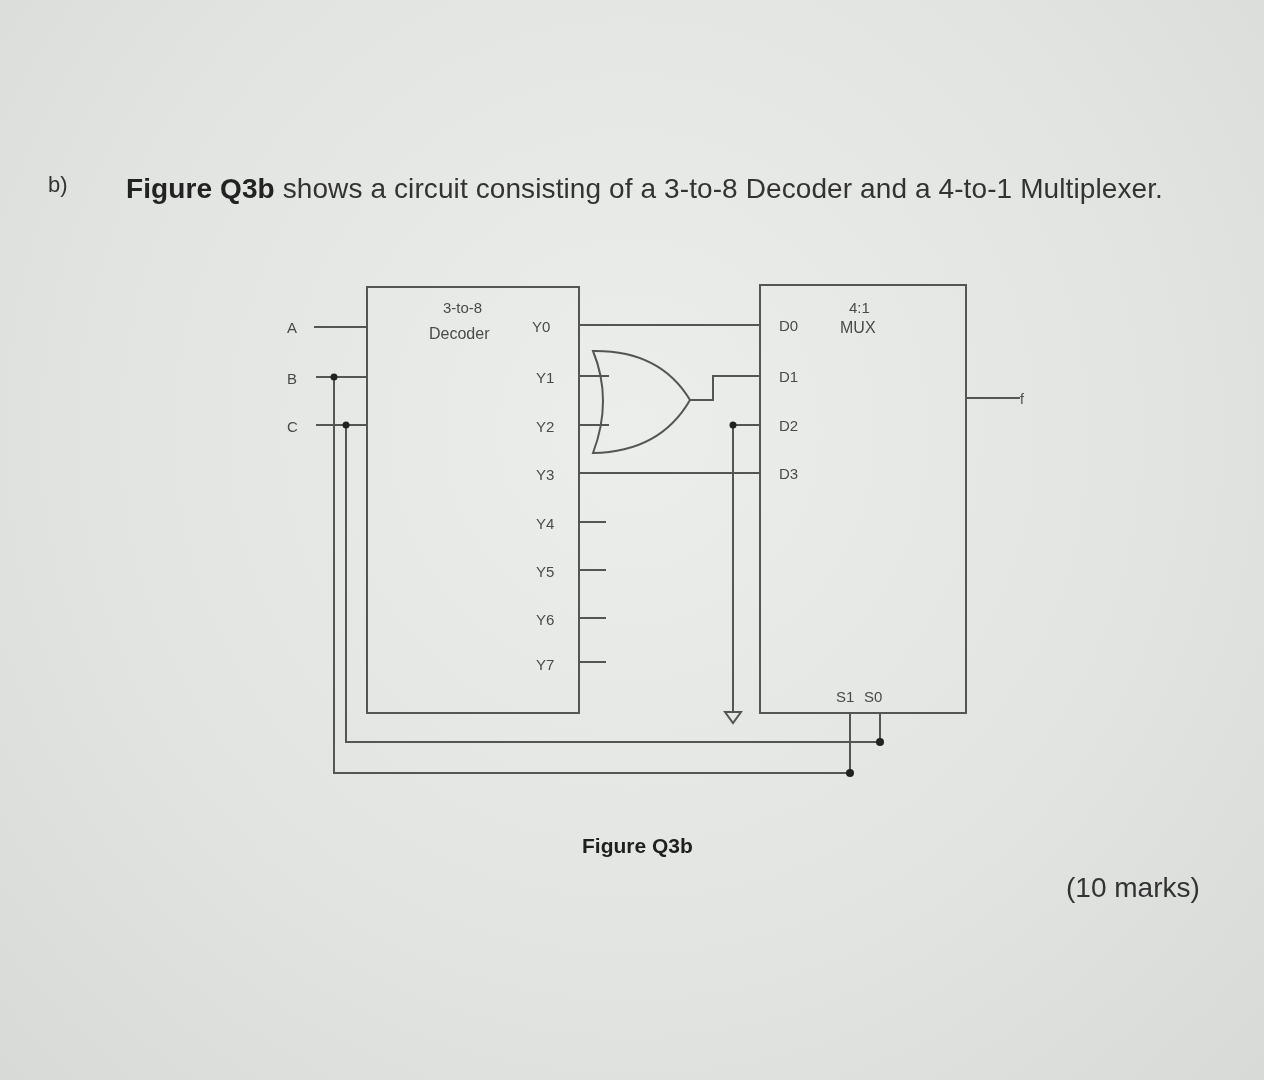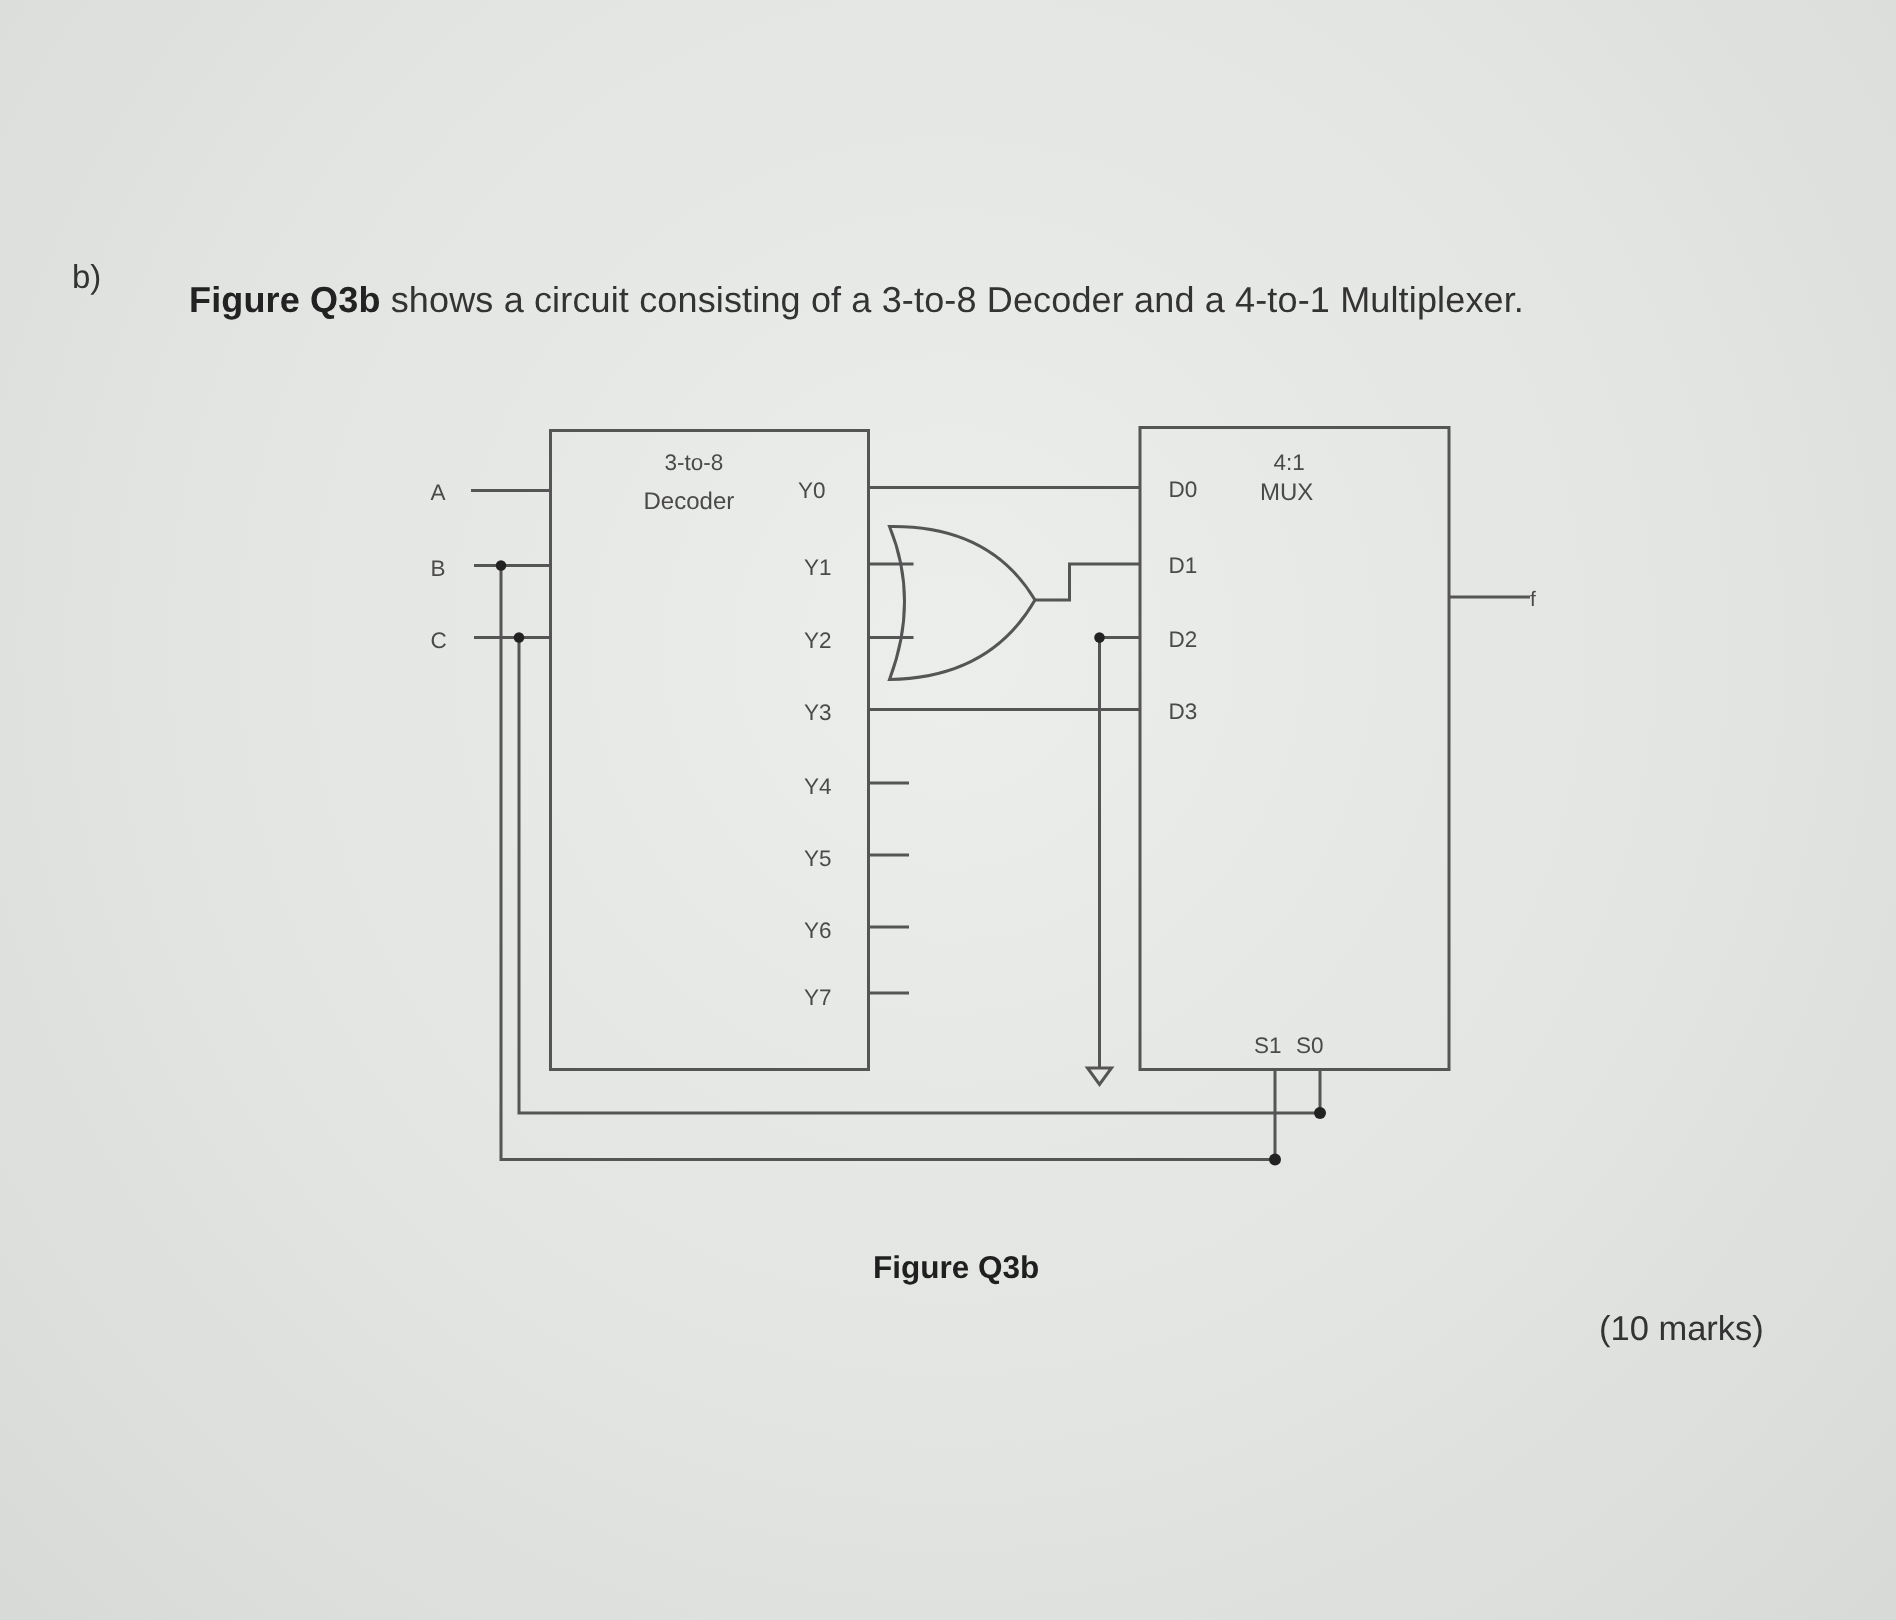--- a/index.html
+++ b/index.html
@@ -19,41 +19,41 @@
     .qlabel {
       position: absolute;
       left: 48px;
       top: 172px;
       font-size: 22px;
       color: #333;
     }
     .qtext {
       position: absolute;
       left: 126px;
-      top: 184px;
+      top: 172px;
       width: 1110px;
-      font-size: 24px;
+      font-size: 28px;
       line-height: 33px;
       color: #333;
       letter-spacing: 0.1px;
     }
     .qtext b { font-weight: bold; color: #222; }
     .figure-caption {
       position: absolute;
       left: 582px;
       top: 834px;
       font-size: 21px;
       font-weight: bold;
       color: #1f1f1f;
     }
     .marks {
       position: absolute;
       left: 1066px;
       top: 872px;
-      font-size: 23px;
+      font-size: 28px;
       color: #333;
     }
     svg.circuit {
       position: absolute;
       left: 0;
       top: 0;
     }
     svg text {
       font-family: "Liberation Sans", sans-serif;
       fill: #4a4a4a;

